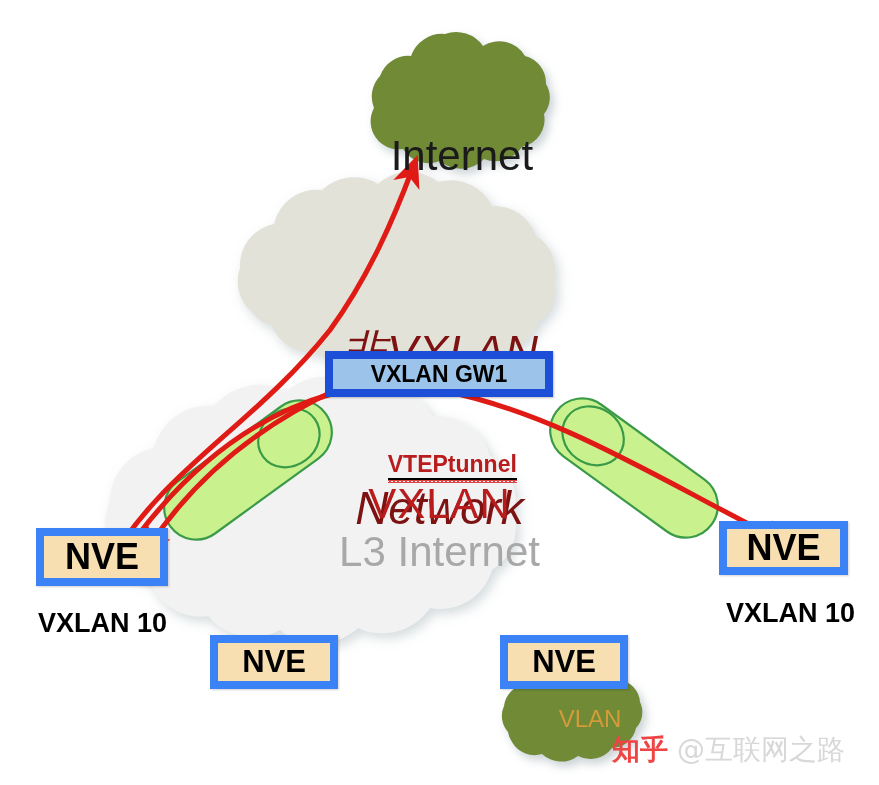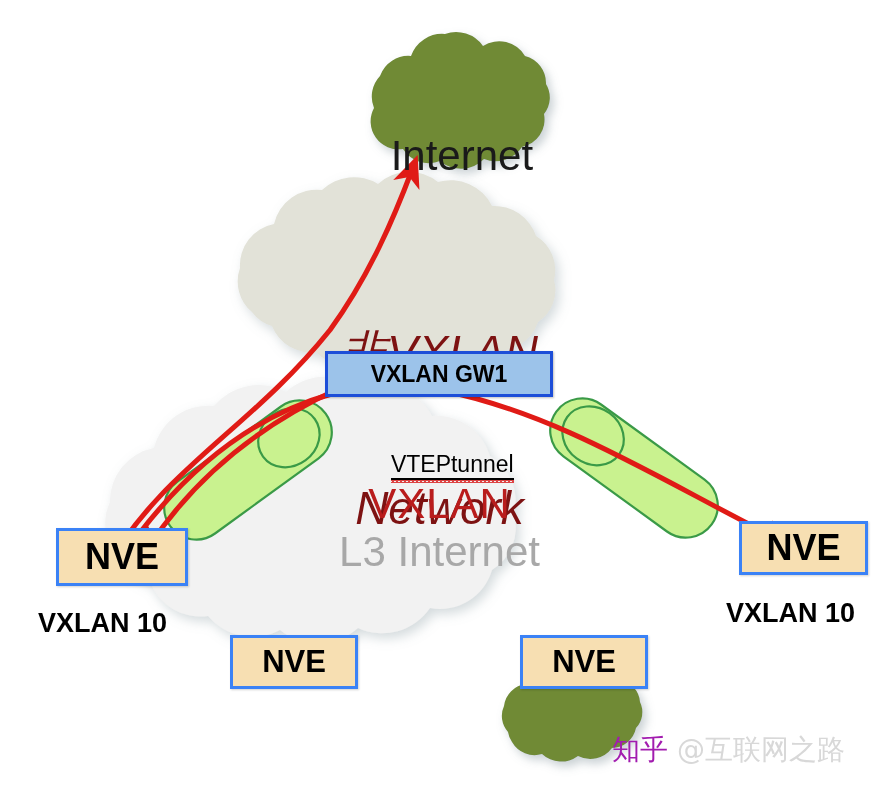--- a/index.html
+++ b/index.html
@@ -24,30 +24,30 @@
 
   .nonvxlan-text{
     left:0;top:222px;width:879px;text-align:center;
     font-size:46px;line-height:52px;color:#7d1212;font-weight:400;font-style:italic;
   }
   .nonvxlan-text .l1{ display:block; }
   .nonvxlan-text .l2{ display:block; }
 
   .gwbox{
     position:absolute;left:325px;top:351px;width:228px;height:46px;
-    background:#9cc3ea;border:3px solid #1d4ed8;
+    background:#9cc3ea;border:8px solid #1d4ed8;
     box-sizing:border-box;
     display:flex;align-items:center;justify-content:center;
     font-size:23px;font-weight:bold;color:#000;
     box-shadow:1px 1px 2px rgba(0,0,0,0.25);
   }
 
   .vtep-text{
     left:0;top:424px;width:879px;text-align:center;
-    font-size:23px;font-weight:normal;color:#000000;
+    font-size:23px;font-weight:bold;color:#b91c1c;
   }
   .vtep-text u{
     text-decoration:none;
     border-bottom:2px solid #000;
     padding-bottom:1px;
     position:relative;
   }
   .vtep-text u:after{
     content:"";position:absolute;left:0;right:0;bottom:-5px;height:3px;
     background-image:
@@ -60,46 +60,45 @@
     left:0;top:480px;width:879px;text-align:center;
     font-size:42px;font-weight:normal;color:#b91c1c;letter-spacing:1px;
   }
   .l3-text{
     left:0;top:528px;width:879px;text-align:center;
     font-size:42px;font-weight:400;color:#a8a8a8;
   }
 
   .nve{
     position:absolute;
-    background:#f7dfb2;border:3px solid #3b82f6;
+    background:#f7dfb2;border:8px solid #3b82f6;
     box-sizing:border-box;
     display:flex;align-items:center;justify-content:center;
     font-weight:bold;color:#000;
     box-shadow:1px 1px 2px rgba(0,0,0,0.18);
-    margin-left:20px;
   }
   .nve-l{left:36px;top:528px;width:132px;height:58px;font-size:36px;}
   .nve-r{left:719px;top:521px;width:129px;height:54px;font-size:36px;}
   .nve-bl{left:210px;top:635px;width:128px;height:54px;font-size:31px;}
   .nve-br{left:500px;top:635px;width:128px;height:54px;font-size:31px;}
 
   .vx10-l{left:38px;top:608px;font-size:27px;font-weight:bold;color:#000;}
   .vx10-r{left:726px;top:598px;font-size:27px;font-weight:bold;color:#000;}
 
   .vlan-text{
     left:520px;top:705px;width:140px;text-align:center;
     font-size:24px;color:#d49b3a;font-weight:400;
   }
 
   .watermark{
     position:absolute;left:612px;top:731px;
     font-size:28px;color:#d8d8d8;white-space:nowrap;
     font-family:"DejaVu Sans","Liberation Sans",sans-serif;
   }
-  .watermark .wm-logo{ color:#a21caf; font-weight:normal; }
+  .watermark .wm-logo{ color:#ef4444; font-weight:bold; }
 </style>
 </head>
 <body>
 
 <div id="stage">
 
   <svg id="scene" viewBox="0 0 879 785">
     <defs>
       <filter id="softshadow" x="-30%" y="-30%" width="170%" height="170%">
         <feDropShadow dx="4" dy="5" stdDeviation="5" flood-color="#8a9aa0" flood-opacity="0.45"></feDropShadow>
@@ -246,19 +245,20 @@
   <div class="nve nve-bl">
     <span>NVE</span>
   </div>
   <div class="nve nve-br">
     <span>NVE</span>
   </div>
 
   <div class="lbl vx10-l">VXLAN 10</div>
   <div class="lbl vx10-r">VXLAN 10</div>
 
+  <div class="lbl vlan-text">VLAN</div>
 
   <div class="watermark">
     <span class="wm-logo">知乎</span>
     <span>@互联网之路</span>
   </div>
 
 </div>
 
 </body></html>

